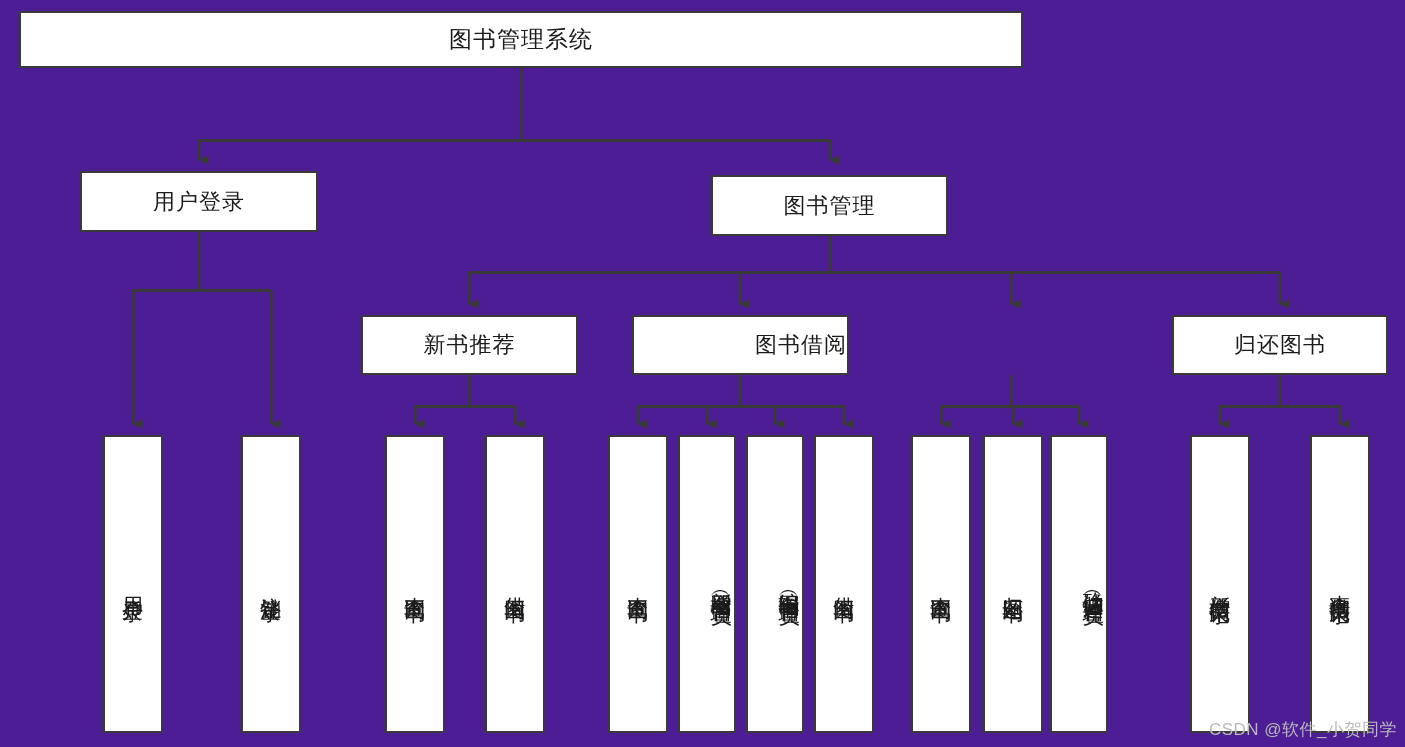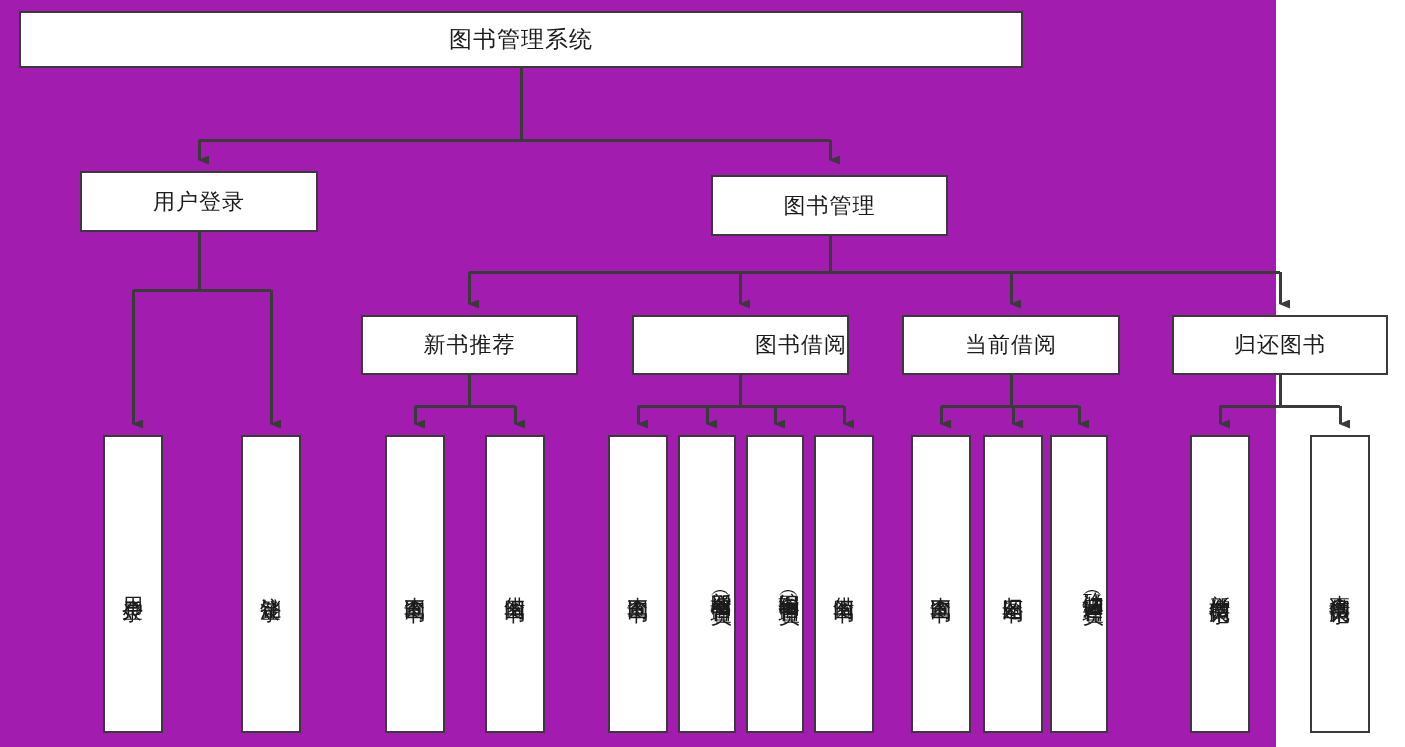--- a/index.html
+++ b/index.html
@@ -1,18 +1,18 @@
 <!DOCTYPE html>
 <html><head>
 <meta charset="utf-8">
 <style>
   html,body{margin:0;padding:0;background:#ffffff;}
   body{width:1405px;height:747px;overflow:hidden;
        font-family:"Liberation Sans","DejaVu Sans",sans-serif;}
-  #stage{position:relative;width:1276px;height:747px;background:#a21caf;}
+  #stage{position:relative;width:1405px;height:747px;background:#4c1d95;}
   svg#wires{position:absolute;left:0;top:0;width:1405px;height:747px;}
 
   .node{position:absolute;box-sizing:border-box;background:#ffffff;
         border:2.5px solid #3a3a3a;display:flex;align-items:center;
         justify-content:center;color:#1b1b1b;}
   .node.h{font-size:22px;letter-spacing:1px;}
   .node.root{font-size:23px;}
   .node.v{writing-mode:vertical-rl;text-orientation:upright;
           font-size:21px;line-height:1.22;letter-spacing:2px;
           padding:6px 0;white-space:nowrap;}
@@ -87,23 +87,20 @@
   <div class="node h" style="left:711px;top:175px;width:237px;height:61px;">
     <span>图书管理</span>
   </div>
 
   <div class="node h" style="left:361px;top:315px;width:217px;height:60px;">
     <span>新书推荐</span>
   </div>
   <div class="node h" style="left:632px;top:315px;width:217px;height:60px;justify-content:flex-end;">
     <span>图书借阅</span>
   </div>
-  <div class="node h" style="left:902px;top:315px;width:218px;height:60px;">
-    <span>当前借阅</span>
-  </div>
   <div class="node h" style="left:1172px;top:315px;width:216px;height:60px;">
     <span>归还图书</span>
   </div>
 
   <div class="node v" style="left:103px;top:435px;width:60px;height:298px;">
     <span class="vtxt">用户登录</span>
   </div>
   <div class="node v" style="left:241px;top:435px;width:60px;height:298px;">
     <span class="vtxt">注销登录</span>
   </div>
@@ -138,13 +135,14 @@
     <span class="vtxt">确认归还（管理员）</span>
   </div>
 
   <div class="node v" style="left:1190px;top:435px;width:60px;height:298px;">
     <span class="vtxt">新增借阅记录</span>
   </div>
   <div class="node v" style="left:1310px;top:435px;width:60px;height:298px;">
     <span class="vtxt">查询借阅记录</span>
   </div>
 
+  <div class="watermark">CSDN @软件_小贺同学</div>
 </div>
 
 </body></html>

